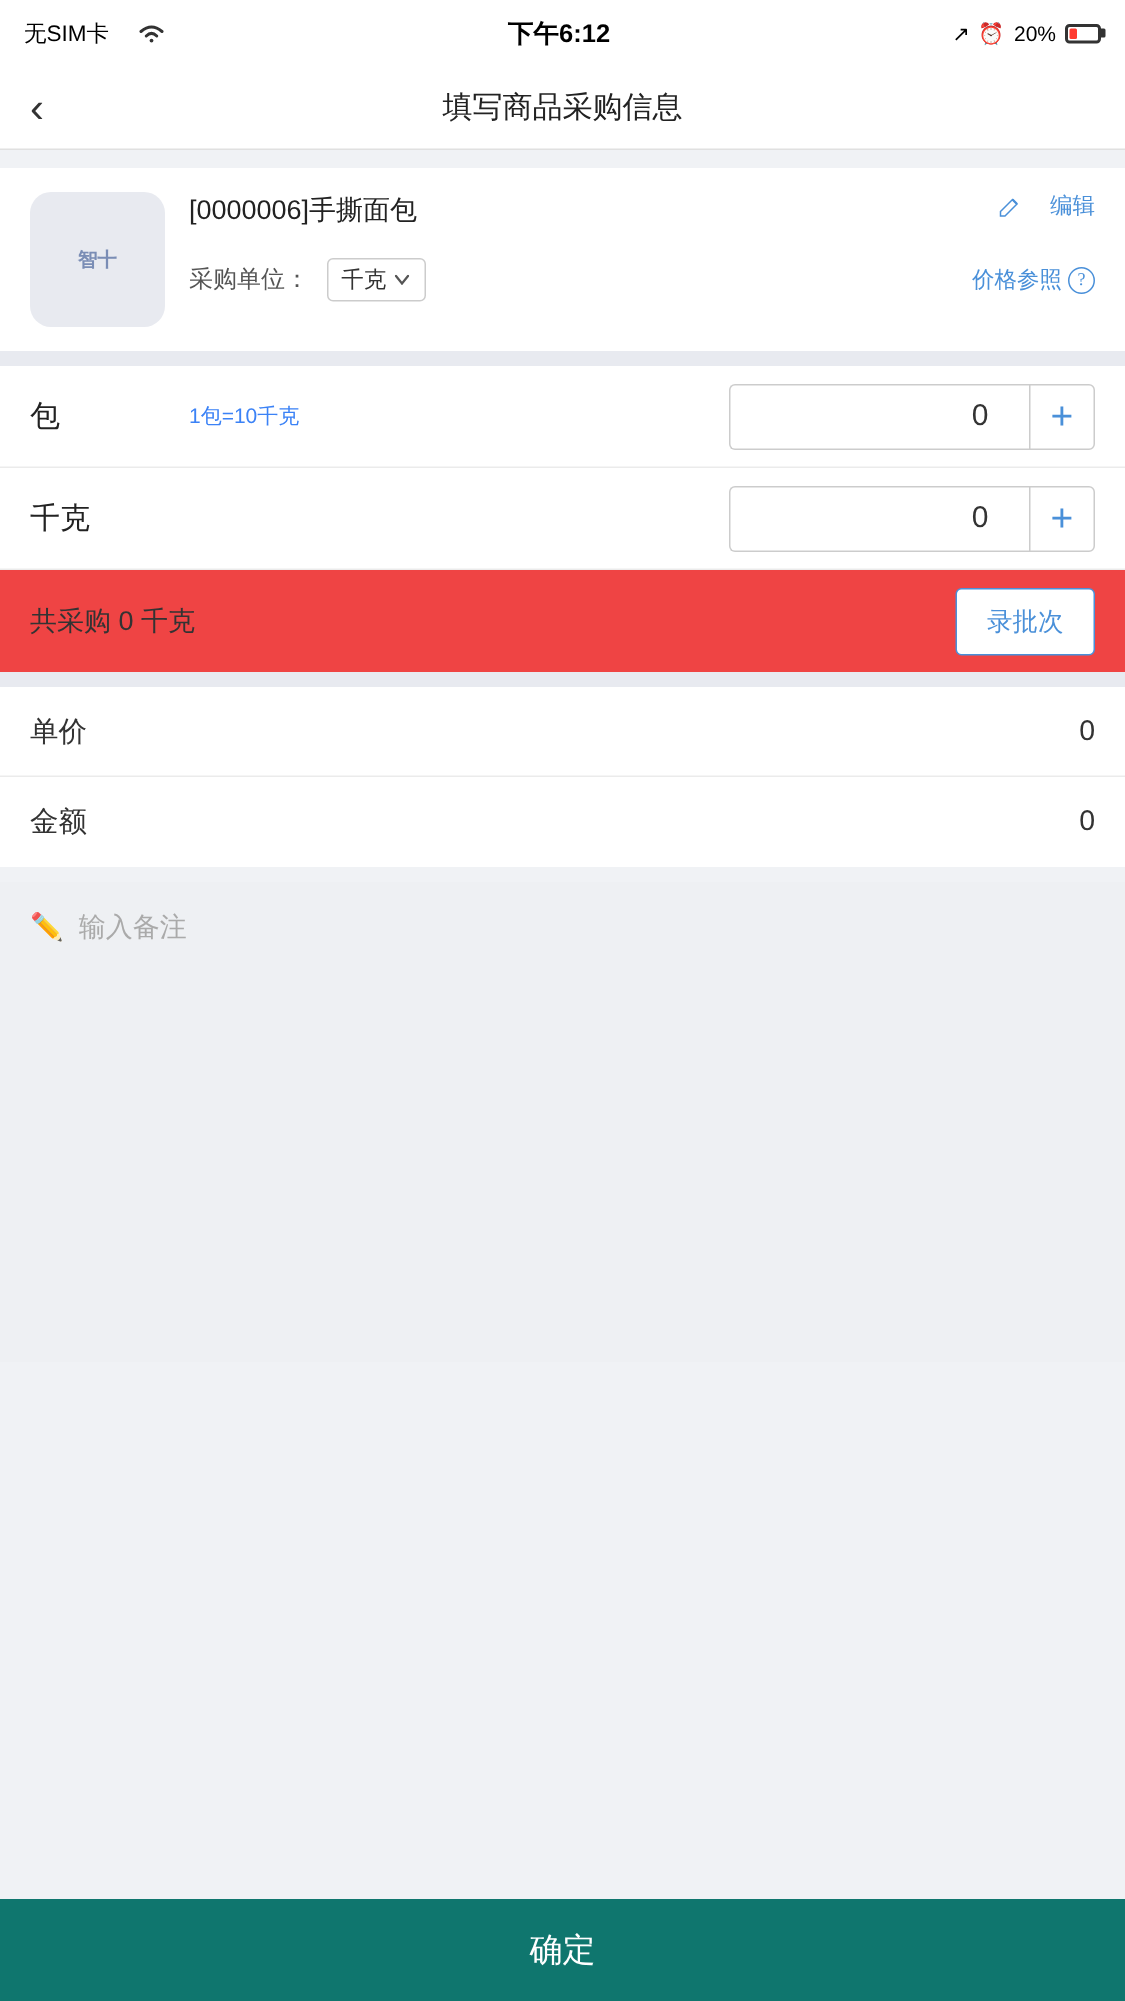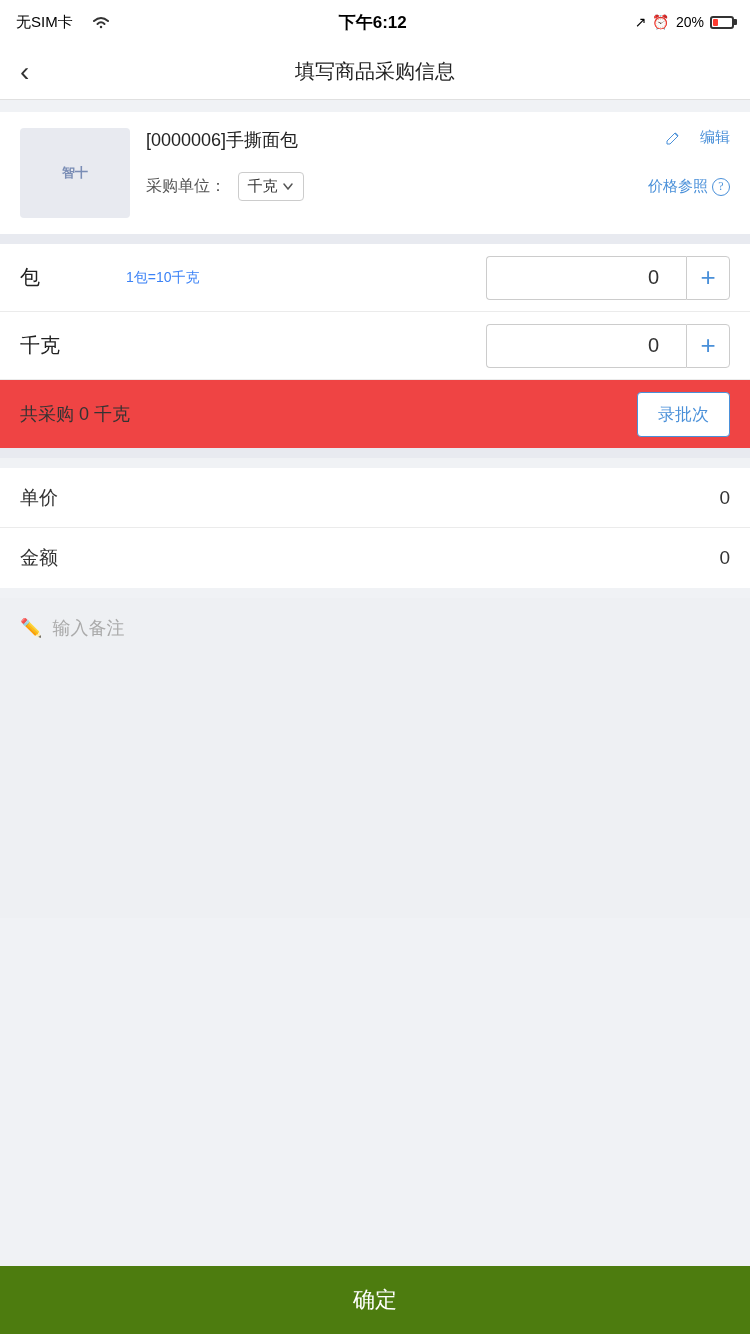--- a/index.html
+++ b/index.html
@@ -68,23 +68,23 @@
     
     .product-card {
       background: #fff;
       margin-top: 12px;
       padding: 16px 20px;
       display: flex;
       align-items: flex-start;
       gap: 16px;
     }
     .product-image {
-      width: 110px; height: 90px;
+      width: 90px; height: 90px;
       background: #e8eaf0;
-      border-radius: 4px;
+      border-radius: 14px;
       display: flex; align-items: center; justify-content: center;
       flex-shrink: 0;
       color: #7a8db5;
       font-size: 13px;
       font-weight: bold;
     }
     .product-info { flex: 1; }
     .product-name-row {
       display: flex;
       justify-content: space-between;
@@ -194,21 +194,21 @@
       color: #4a90d9;
       background: #fff;
       border-radius: 4px;
       padding: 10px 20px;
       font-size: 17px;
       cursor: pointer;
       margin-left: 44px;
     }
 
     
-    .price-section { background: #fff; margin-top: 10px; }
+    .price-section { background: #fff; }
     .price-row {
       display: flex;
       align-items: center;
       justify-content: space-between;
       padding: 0 20px;
       height: 60px;
       border-bottom: 1px solid #ebebeb;
     }
     .price-row:last-child { border-bottom: none; }
     .price-label { font-size: 19px; color: #333; }
@@ -229,21 +229,21 @@
     
     .content-spacer { background: #eef0f3; flex: 1; min-height: 260px; }
 
     
     .confirm-btn {
       position: fixed;
       bottom: 0;
       left: 0;
       width: 750px;
       height: 68px;
-      background: #4d7c0f;
+      background: #0f766e;
       color: #fff;
       font-size: 22px;
       border: none;
       cursor: pointer;
       display: flex;
       align-items: center;
       justify-content: center;
     }
 
     .pencil-icon { color: #aaa; font-size: 18px; }

